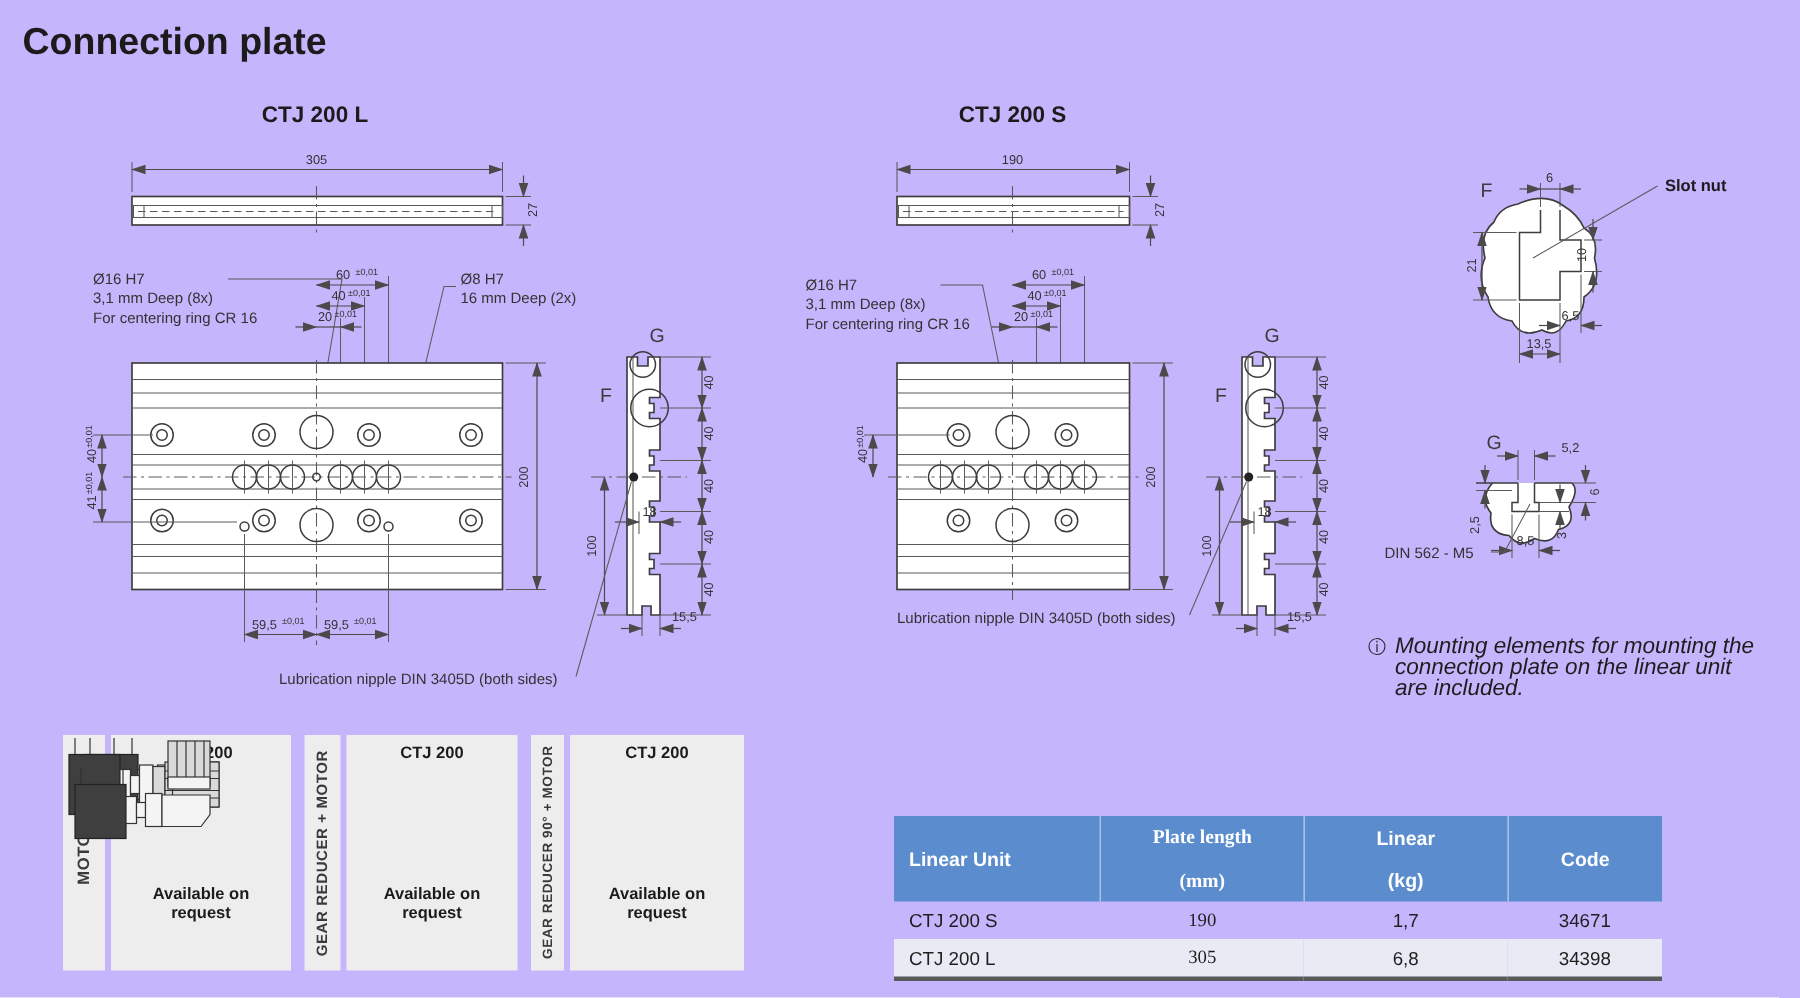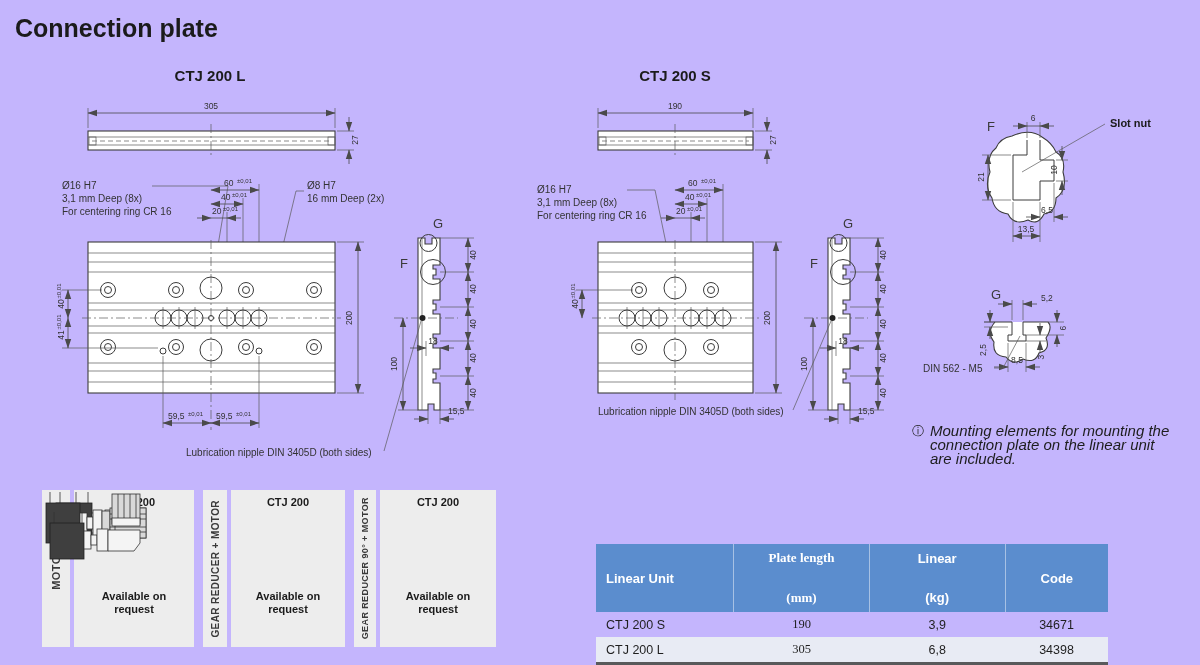--- a/index.html
+++ b/index.html
@@ -30,21 +30,21 @@
   .mbox{background:#ededed;display:flex;flex-direction:column;align-items:center;}
   .mbox .mtitle{font-size:11px;font-weight:bold;color:#1b1b1b;margin-top:6px;}
   .mbox .mill{flex:1;display:flex;align-items:center;}
   .mbox .mcap{font-size:11px;font-weight:bold;color:#1b1b1b;text-align:center;width:92px;
               line-height:1.25;margin-bottom:30px;}
   .spec-table{position:absolute;left:596px;top:544px;width:512px;border-collapse:collapse;
               border-bottom:3px solid #58595b;}
   .spec-table th{background:#5b8dce;color:#fff;font-size:13px;font-weight:bold;vertical-align:middle;
                  border-right:1px solid #a7c1e4;padding:6px 4px;height:44px;}
   .spec-table th:last-child{border-right:none;}
-  .spec-table th .u{display:block;margin-top:24px;}
+  .spec-table th .u{display:block;margin-top:13px;}
   .spec-table td{font-size:12.5px;color:#1f1f1f;text-align:center;padding:4px 4px;height:17px;}
   .spec-table .c0{text-align:left;padding-left:10px;width:134px;}
   .spec-table .c1{width:138px;font-family:Liberation Serif, serif;}.spec-table .c2{width:138px;}.spec-table .c3{width:102px;}
   .spec-table tr.alt td{background:#e8ebf4;}
   .mi{display:block;}
   .mi .dk{fill:#3f3f3f;stroke:#222;stroke-width:0.8;}
   .mi .lt{fill:#f4f4f4;stroke:#333;stroke-width:0.8;}
   .mi .md{fill:#d9d9d9;stroke:#333;stroke-width:0.8;}
   .mi line{stroke:#333;stroke-width:0.8;}
 </style>
@@ -553,21 +553,21 @@
         <th class="c0"><span>Linear Unit</span></th>
         <th class="c1"><span>Plate length</span><span class="u">(mm)</span></th>
         <th class="c2"><span>Linear</span><span class="u">(kg)</span></th>
         <th class="c3"><span>Code</span></th>
       </tr>
     </thead>
     <tbody>
       <tr>
         <td class="c0">CTJ 200 S</td>
         <td class="c1">190</td>
-        <td class="c2">3,9</td>
+        <td class="c2">1,7</td>
         <td class="c3">34671</td>
       </tr>
       <tr class="alt">
         <td class="c0">CTJ 200 L</td>
         <td class="c1">305</td>
         <td class="c2">6,8</td>
         <td class="c3">34398</td>
       </tr>
     </tbody>
   </table>

